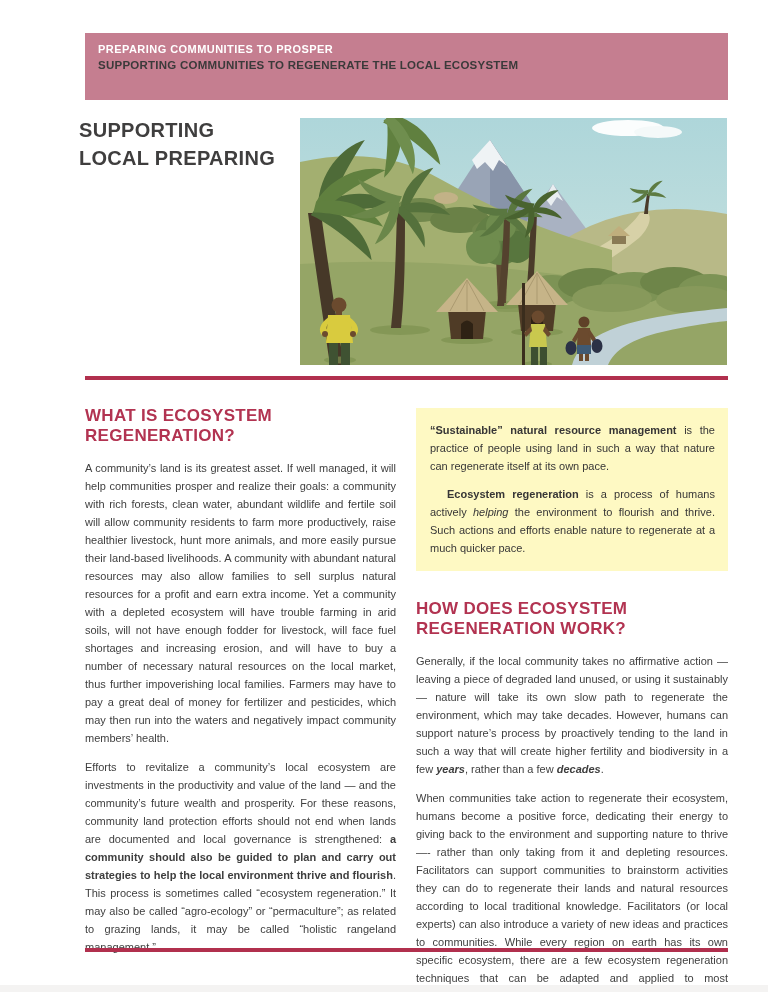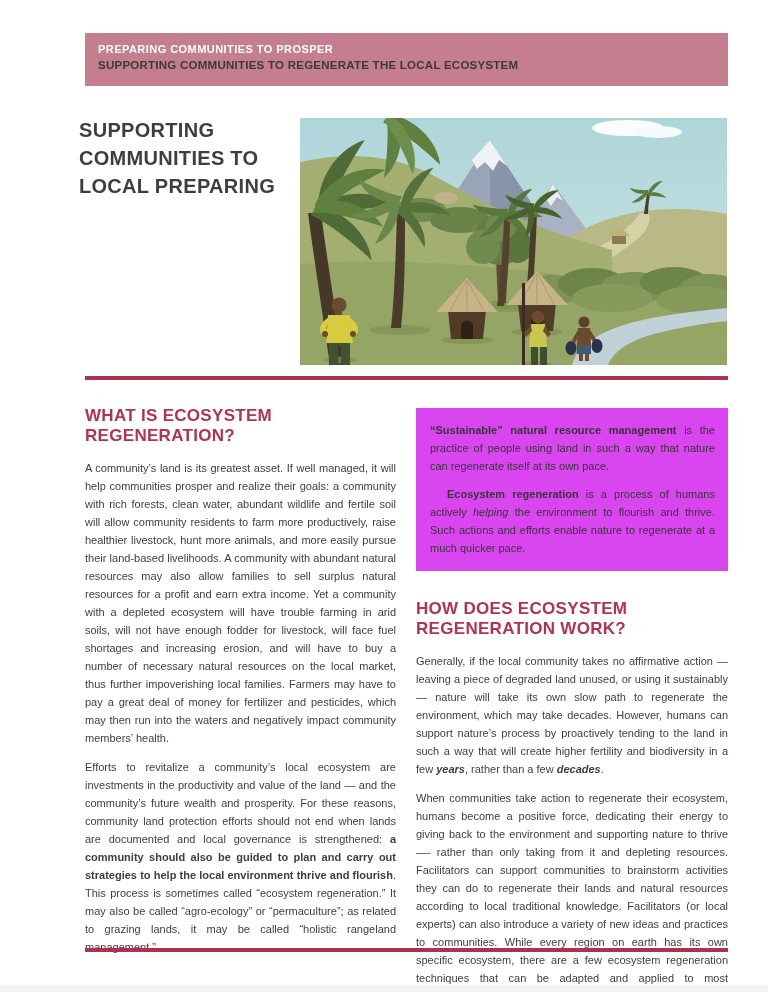--- a/index.html
+++ b/index.html
@@ -9,21 +9,21 @@
     position: relative;
     width: 768px;
     height: 992px;
     background: #ffffff;
     overflow: hidden;
   }
   
   .banner {
     position: absolute;
     left: 85px; top: 33px;
-    width: 643px; height: 53px;
+    width: 643px; height: 67px;
     background: #c57e90;
     padding: 10px 12px 0 13px;
   }
   .banner-kicker {
     color: #ffffff;
     font-size: 11px;
     font-weight: 700;
     letter-spacing: 0.45px;
     margin-bottom: 4px;
     white-space: nowrap;
@@ -82,21 +82,21 @@
     margin: 2px 0 13px 0;
   }
   .body-text {
     font-size: 11px;
     line-height: 18px;
     color: #3e3e3e;
     text-align: justify;
     margin-bottom: 11px;
   }
   .infobox {
-    background: #d946ef;
+    background: #fef9c3;
     padding: 13px 13px 4px 14px;
     margin: 4px 0 28px 0;
   }
   .infobox .body-text { color: #373636; margin-bottom: 10px; }
   
   .footer {
     position: absolute;
     left: 85px; top: 1014px;
     width: 643px;
     text-align: right;
@@ -120,21 +120,20 @@
 
 <div class="page">
 
   <div class="banner">
     <div class="banner-kicker">PREPARING COMMUNITIES TO PROSPER</div>
     <div class="banner-title">SUPPORTING COMMUNITIES TO REGENERATE THE LOCAL ECOSYSTEM</div>
   </div>
 
   <h1 class="page-title">
       <div>SUPPORTING</div>
-      <div>COMMUNITIES TO</div>
       <div>LOCAL PREPARING</div>
     </h1>
 
   <div class="illustration">
     <svg viewBox="0 0 427 247" xmlns="http://www.w3.org/2000/svg">
       <defs>
         <linearGradient id="sky" x1="0" y1="0" x2="0" y2="1">
           <stop offset="0" stop-color="#aed6da"></stop>
           <stop offset="1" stop-color="#cde4e0"></stop>
         </linearGradient>

